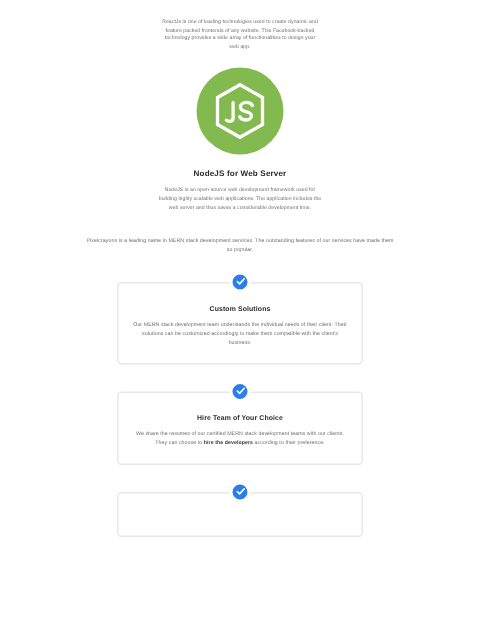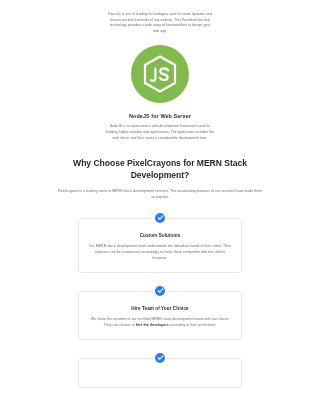--- a/index.html
+++ b/index.html
@@ -182,21 +182,20 @@
       </svg>
     </div>
   </div>
 
   <section class="node-block">
     <h2 class="node-title">NodeJS for Web Server</h2>
     <p class="node-para">NodeJS is an open-source web development framework used for building highly scalable web applications. The application includes the web server and thus saves a considerable development time.</p>
   </section>
 
   <section class="why-section">
-    <h1 class="why-heading">Why Choose PixelCrayons for MERN Stack Development?</h1>
     <p class="why-sub">Pixelcrayons is a leading name in MERN stack development services. The outstanding features of our services have made them so popular.</p>
   </section>
 
   <div class="cards">
 
     <div class="card-outer">
       <div class="badge">
         <svg width="7" height="7" viewBox="0 0 12 12" aria-hidden="true">
           <path d="M2 6.3 L4.7 9 L10 3.2" fill="none" stroke="#ffffff" stroke-width="1.9" stroke-linecap="round" stroke-linejoin="round"></path>
         </svg>

